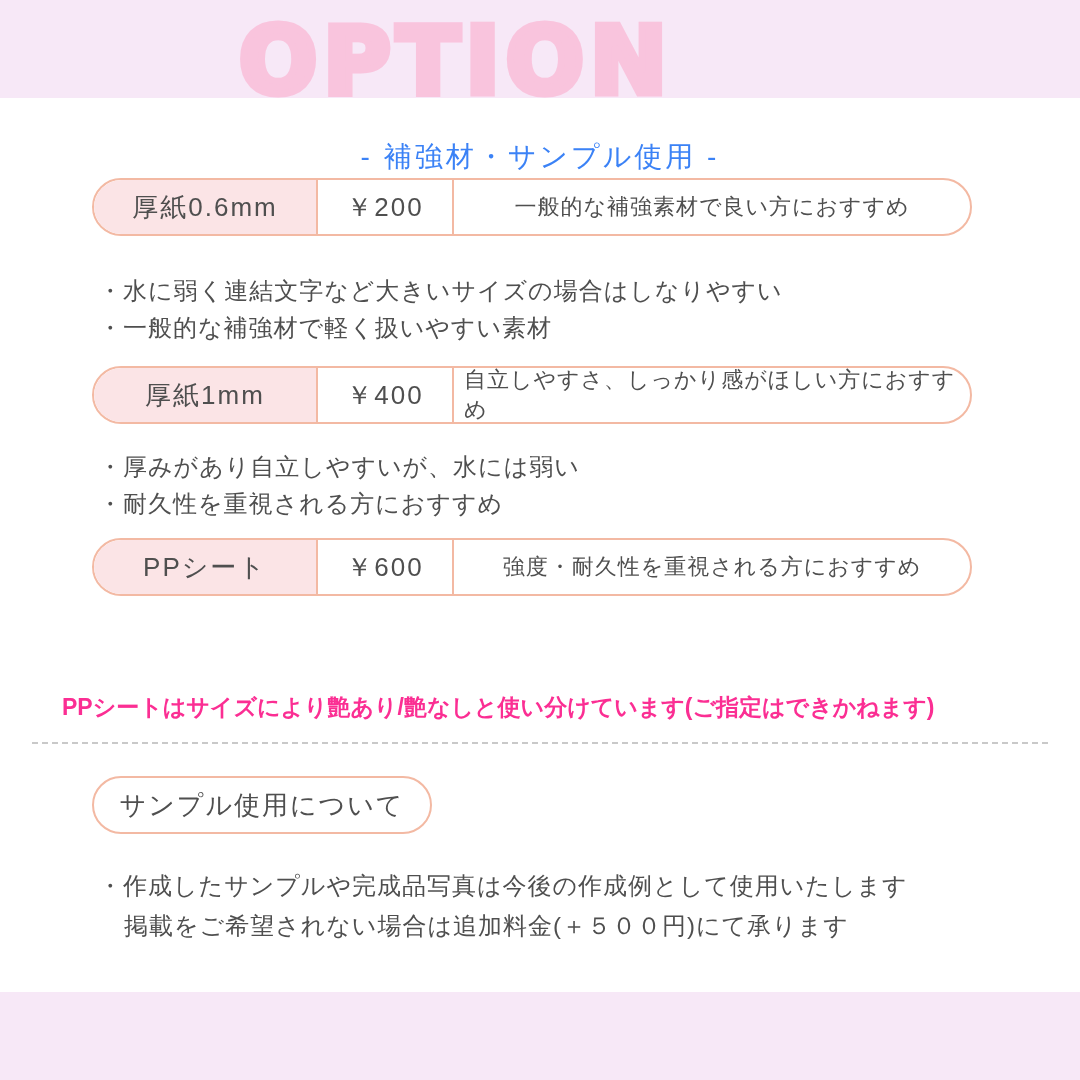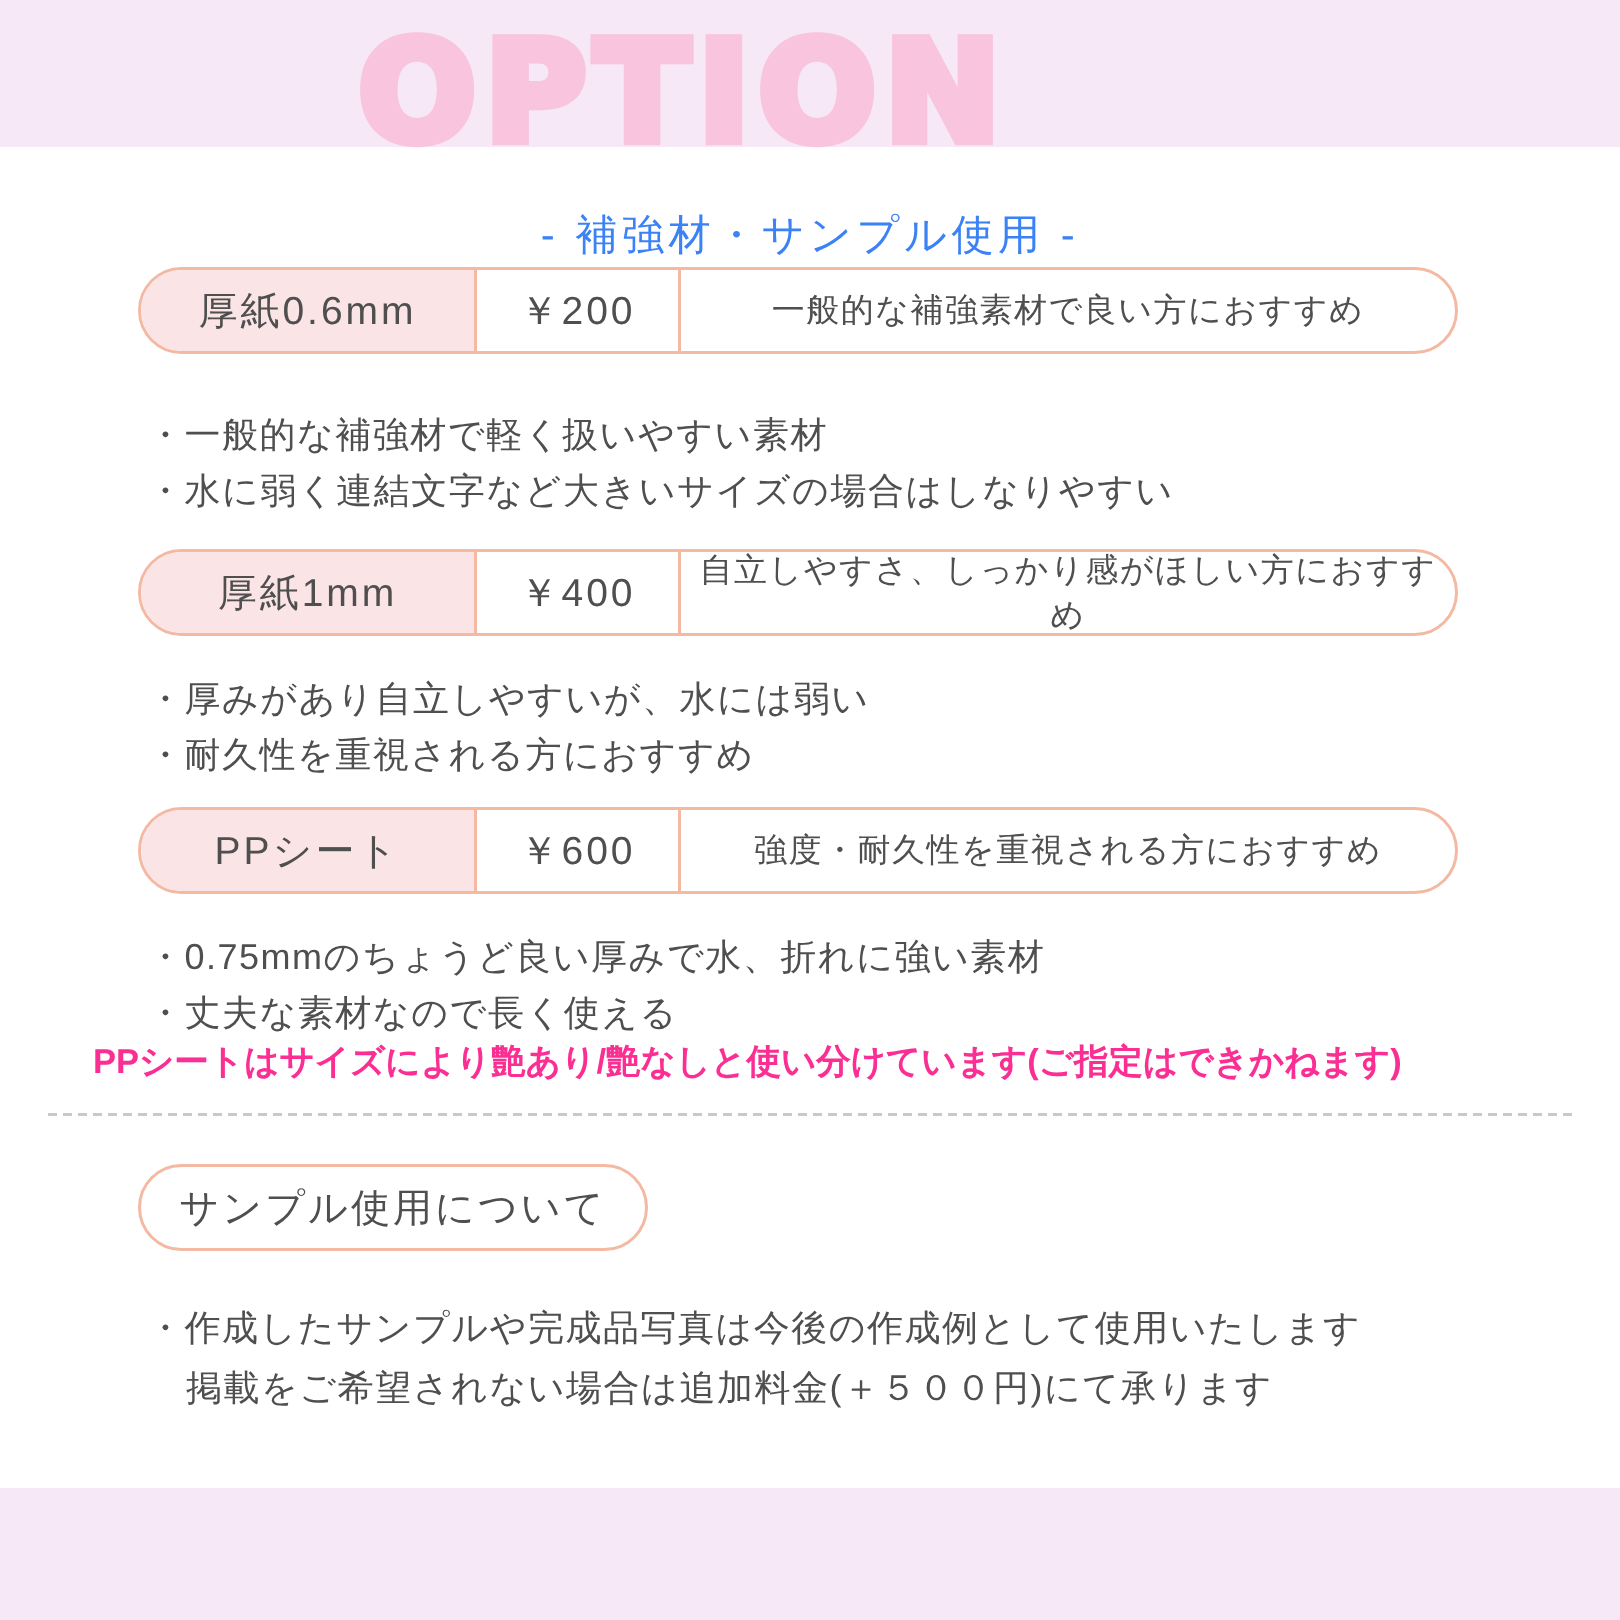--- a/index.html
+++ b/index.html
@@ -108,21 +108,20 @@
   .opt-desc {
     flex: 1;
     display: flex;
     align-items: center;
     justify-content: center;
     font-size: 22px;
     color: #4f4f4f;
     letter-spacing: 1px;
     padding: 0 10px;
     box-sizing: border-box;
-    text-align: center;
   }
 
   .bullets {
     position: absolute;
     left: 98px;
     width: 900px;
     color: #4f4f4f;
     font-size: 24px;
     line-height: 1.55;
     letter-spacing: 1px;
@@ -193,43 +192,39 @@
   </div>
 
   <div class="subtitle">‐ 補強材・サンプル使用 ‐</div>
 
   <div class="opt-row" style="top:178px;">
     <div class="opt-name">厚紙0.6mm</div>
     <div class="opt-price">￥200</div>
     <div class="opt-desc">一般的な補強素材で良い方におすすめ</div>
   </div>
   <div class="bullets" style="top:272px;">
+    <div>・水に弱く連結文字など大きいサイズの場合はしなりやすい</div>
     <div>・一般的な補強材で軽く扱いやすい素材</div>
-    <div>・水に弱く連結文字など大きいサイズの場合はしなりやすい</div>
   </div>
 
   <div class="opt-row" style="top:366px;">
     <div class="opt-name">厚紙1mm</div>
     <div class="opt-price">￥400</div>
     <div class="opt-desc">自立しやすさ、しっかり感がほしい方におすすめ</div>
   </div>
   <div class="bullets" style="top:448px;">
     <div>・厚みがあり自立しやすいが、水には弱い</div>
     <div>・耐久性を重視される方におすすめ</div>
   </div>
 
   <div class="opt-row" style="top:538px;">
     <div class="opt-name">PPシート</div>
     <div class="opt-price">￥600</div>
     <div class="opt-desc">強度・耐久性を重視される方におすすめ</div>
   </div>
-  <div class="bullets" style="top:620px;">
-    <div>・0.75mmのちょうど良い厚みで水、折れに強い素材</div>
-    <div>・丈夫な素材なので長く使える</div>
-  </div>
 
   <div class="note-pink" style="top:692px;">PPシートはサイズにより艶あり/艶なしと使い分けています(ご指定はできかねます)</div>
 
   <div class="divider"></div>
 
   <div class="sample-head">サンプル使用について</div>
 
   <div class="sample-body">
     <div>・作成したサンプルや完成品写真は今後の作成例として使用いたします</div>
     <div class="indent">掲載をご希望されない場合は追加料金(＋５００円)にて承ります</div>

